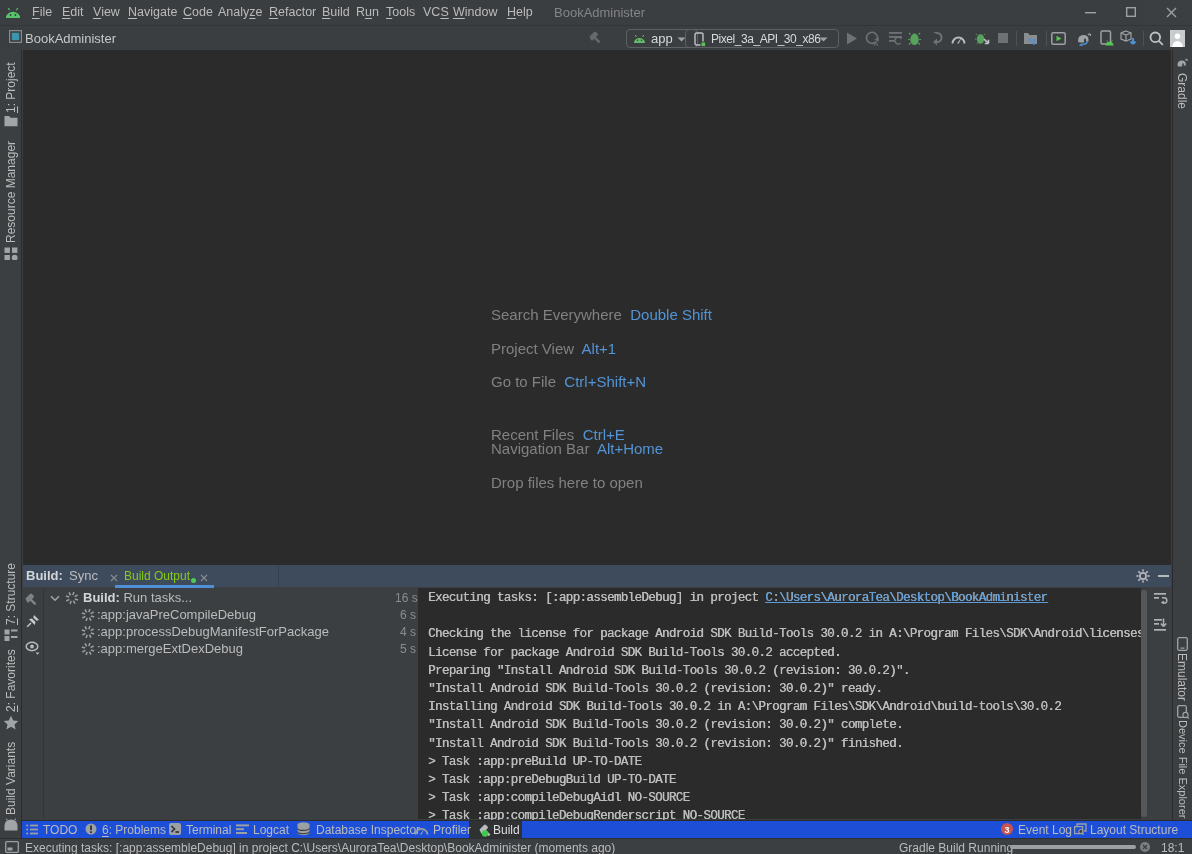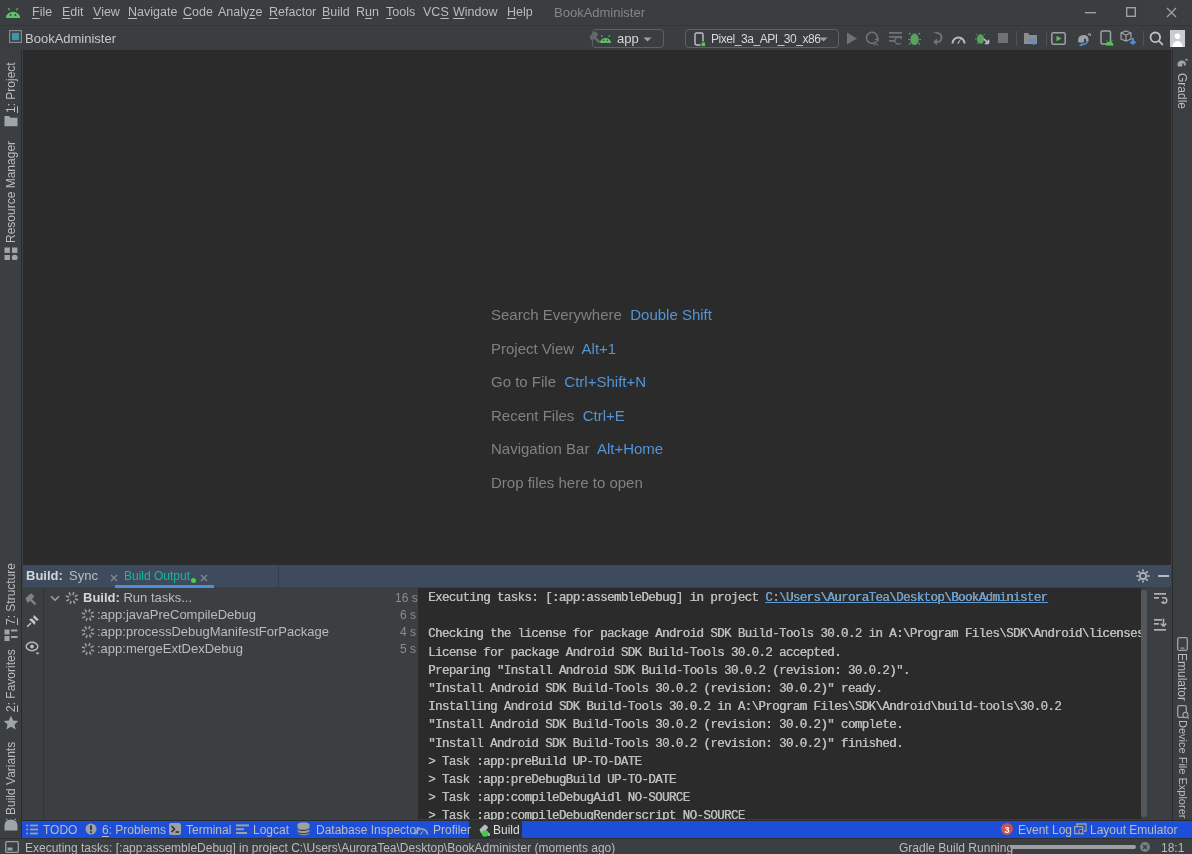--- a/index.html
+++ b/index.html
@@ -85,21 +85,21 @@
     <rect x="0.5" y="0.5" width="12" height="12" fill="none" stroke="#868a8d" stroke-width="1.4"></rect>
     <rect x="2.8" y="2.8" width="7.4" height="7.4" fill="#3d95ad"></rect>
   </svg>
   <span id="pname">BookAdminister</span>
 
   <svg class="icon" style="left:588px;top:4px" width="15" height="15" viewBox="0 0 15 15">
     <path d="M1.5 6.5 L6 2 q1 -1 2 0 l1.5 1.5 q1 1 0 2 L5 10 q-1 1 -2 0 z" fill="#65696b"></path>
     <rect x="7" y="6" width="8" height="2.6" rx="1.3" transform="rotate(45 7 6)" fill="#65696b"></rect>
   </svg>
 
-  <div class="combo" style="left:592px;width:72px">
+  <div class="combo" style="left:626px;width:72px">
     <svg class="icon" style="left:6px;top:4px" width="13" height="10" viewBox="0 0 13 10">
       <path d="M1 9 a5.5 5 0 0 1 11 0 z" fill="#62bb6a"></path>
       <line x1="3.5" y1="3" x2="2.2" y2="1" stroke="#62bb6a" stroke-width="1"></line>
       <line x1="9.5" y1="3" x2="10.8" y2="1" stroke="#62bb6a" stroke-width="1"></line>
       <circle cx="4.6" cy="6.3" r="0.8" fill="#3b3e40"></circle>
         <circle cx="8.4" cy="6.3" r="0.8" fill="#3b3e40"></circle>
     </svg>
     <span style="position:absolute;left:24px;top:1px">app</span>
     <svg class="icon" style="left:50px;top:7px" width="9" height="5" viewBox="0 0 9 5">
         <path d="M0.5 0.5 L4.5 4.5 L8.5 0.5 z" fill="#9da1a4"></path>
@@ -237,33 +237,33 @@
 <svg class="icon" style="left:1177px;top:705px" width="12" height="14" viewBox="0 0 12 14">
   <rect x="0.7" y="0.7" width="8.6" height="11.6" rx="1.5" fill="none" stroke="#9fa5a8" stroke-width="1.3"></rect>
   <circle cx="8.5" cy="10" r="2.6" fill="#3c3f41" stroke="#9fa5a8" stroke-width="1.1"></circle>
   <line x1="10.3" y1="12" x2="11.8" y2="13.6" stroke="#9fa5a8" stroke-width="1.1"></line>
 </svg>
 
 <div class="abs" id="editor">
   <div class="sc" style="top:256px">Search Everywhere&nbsp; <b>Double Shift</b></div>
   <div class="sc" style="top:290px">Project View&nbsp; <b>Alt+1</b></div>
   <div class="sc" style="top:323px">Go to File&nbsp; <b>Ctrl+Shift+N</b></div>
-  <div class="sc" style="top:357px">Recent Files&nbsp; <b>Ctrl+E</b></div>
+  <div class="sc" style="top:376px">Recent Files&nbsp; <b>Ctrl+E</b></div>
   <div class="sc" style="top:390px">Navigation Bar&nbsp; <b>Alt+Home</b></div>
   <div class="sc" style="top:424px">Drop files here to open</div>
 </div>
 
 <div class="abs" style="left:23px;top:563px;width:1148px;height:2px;background:#2a2c2e"></div>
 <div class="abs" id="bheader">
   <b style="position:absolute;left:3px;top:3px;color:#d3d5d7">Build:</b>
   <span style="position:absolute;left:46px;top:3px">Sync</span>
   <svg class="icon" style="left:87px;top:9px" width="8" height="8" viewBox="0 0 8 8">
       <path d="M1 1 L7 7 M7 1 L1 7" stroke="#878b8e" stroke-width="1.2"></path>
     </svg>
-  <span style="position:absolute;left:101px;top:4px;color:#14b8a6;font-size:12px">Build Output</span>
+  <span style="position:absolute;left:101px;top:4px;color:#84cc16;font-size:12px">Build Output</span>
   <div style="position:absolute;left:168px;top:13px;width:5px;height:5px;border-radius:50%;background:#4ccb50"></div>
   <svg class="icon" style="left:177px;top:9px" width="8" height="8" viewBox="0 0 8 8">
       <path d="M1 1 L7 7 M7 1 L1 7" stroke="#878b8e" stroke-width="1.2"></path>
     </svg>
   <div style="position:absolute;left:255px;top:0;width:1px;height:22px;background:#36404d"></div>
   <svg class="icon" style="left:1113px;top:4px" width="14" height="14" viewBox="0 0 14 14">
     <circle cx="7" cy="7" r="3.1" fill="none" stroke="#b6b9bb" stroke-width="1.6"></circle>
     <g stroke="#b6b9bb" stroke-width="1.7">
       <line x1="7" y1="0.4" x2="7" y2="2.6"></line>
         <line x1="7" y1="11.4" x2="7" y2="13.6"></line>
@@ -428,21 +428,21 @@
   <span class="bb" style="left:471px;color:#dcdee0">Build</span>
   <div style="position:absolute;left:979px;top:2px;width:12px;height:12px;border-radius:50%;background:#c75450"></div>
   <span style="position:absolute;left:982.5px;top:3.5px;font-size:9px;font-weight:bold;color:#fff">3</span>
   <span class="bb" style="left:996px">Event Log</span>
   <svg class="icon" style="left:1052px;top:2px" width="13" height="12" viewBox="0 0 13 12">
     <path d="M3 3 V1 h9 v7 h-2" fill="none" stroke="#9aa0a3" stroke-width="1.3"></path>
     <rect x="0.6" y="3.6" width="8" height="7" fill="none" stroke="#9aa0a3" stroke-width="1.3"></rect>
     <circle cx="6.8" cy="8.5" r="2" fill="#3c3f41" stroke="#9aa0a3" stroke-width="1.1"></circle>
     <line x1="8.2" y1="10" x2="9.6" y2="11.5" stroke="#9aa0a3" stroke-width="1.1"></line>
   </svg>
-  <span class="bb" style="left:1068px">Layout Emulator</span>
+  <span class="bb" style="left:1068px">Layout Structure</span>
 </div>
 
 <div class="abs" id="statusbar">
   <svg class="icon" style="left:5px;top:2px" width="14" height="12" viewBox="0 0 14 12">
     <rect x="0.7" y="0.7" width="12.6" height="10.6" rx="1" fill="none" stroke="#9aa0a3" stroke-width="1.3"></rect>
     <rect x="2.5" y="6.5" width="5" height="3" fill="#9aa0a3"></rect>
   </svg>
   <span style="position:absolute;left:25px;top:2px">Executing tasks: [:app:assembleDebug] in project C:\Users\AuroraTea\Desktop\BookAdminister (moments ago)</span>
   <span style="position:absolute;left:899px;top:2px">Gradle Build Running</span>
   <div style="position:absolute;left:1010px;top:6px;width:126px;height:4px;background:#9d9fa1;border-radius:2px"></div>

